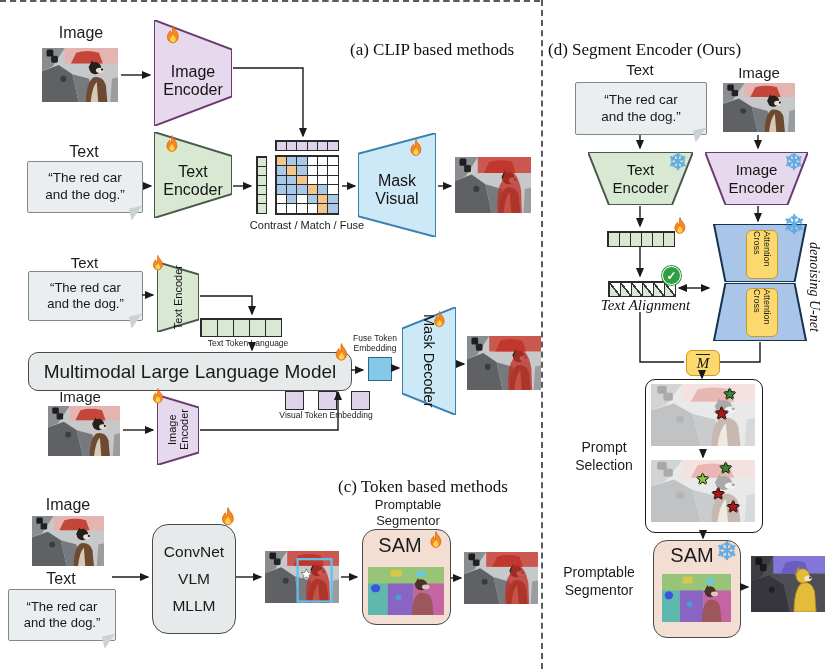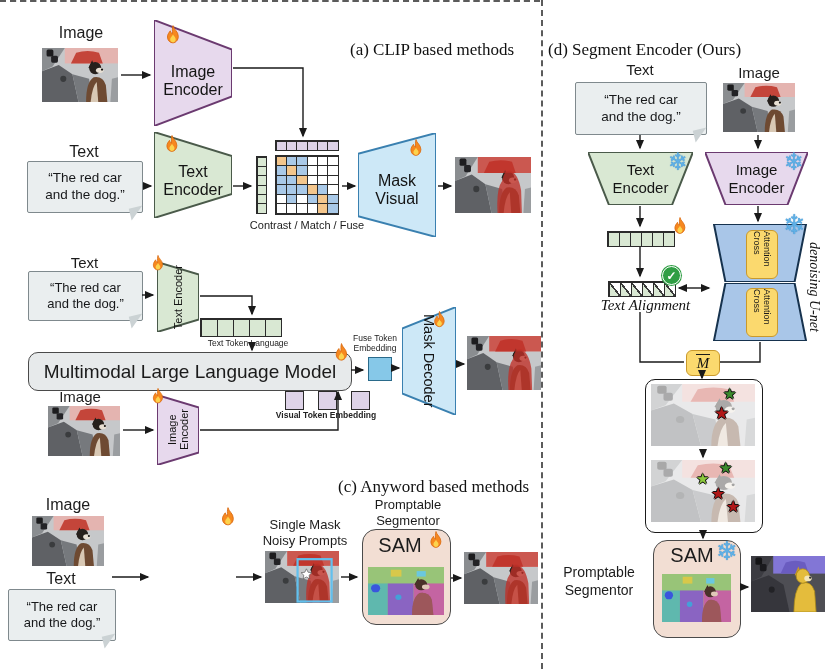--- a/index.html
+++ b/index.html
@@ -360,23 +360,23 @@
   <div class="icon" style="left:147px;top:387px;width:22px;height:22px;"><svg viewBox="0 0 24 24">
         <path d="M12 1.5c.5 3.5 4.9 5.2 4.9 10 0 3.5-2.6 5.9-5 5.9s-5-2.1-5-5.4c0-2.4 1.4-4.1 2.6-5.7.3 1.5 1 2.4 2 2.7.1-2.7-.4-5.1.5-7.5z" fill="#f6881f" stroke="#d96a10" stroke-width=".8"></path>
         <path d="M12 9.8c.8 1.9 2.5 2.4 2.5 4.4 0 1.6-1.2 2.7-2.6 2.7s-2.5-1.1-2.5-2.6c0-1.8 1.8-2.6 2.6-4.5z" fill="#fcd34d"></path>
       </svg></div>
 
   <div class="cellrow" style="left:285px;top:391px;gap:14px;background:transparent;padding:0;" id="b-visual-tokens">
       <div class="cell p" style="width: 17px; height: 17px; border: 1.5px solid rgb(43, 43, 43);"></div>
       <div class="cell p" style="width: 17px; height: 17px; border: 1.5px solid rgb(43, 43, 43);"></div>
       <div class="cell p" style="width: 17px; height: 17px; border: 1.5px solid rgb(43, 43, 43);"></div>
     </div>
-  <div class="lbl tiny" style="left:268px;top:411px;width:116px;font-weight:bold;">Visual Token Embedding</div>
-
-  <div class="title" style="left:338px;top:477px;">(c) Anyword based methods</div>
+  <div class="lbl tiny" style="left:268px;top:411px;width:116px;">Visual Token Embedding</div>
+
+  <div class="title" style="left:338px;top:477px;">(c) Token based methods</div>
 
   <div class="lbl" style="left:32px;top:496px;width:72px;font-size:16px;">Image</div>
   <div class="photo" style="left:32px;top:516px;width:72px;height:50px;">
       <svg viewBox="0 0 100 70" preserveAspectRatio="none">
         <rect width="100" height="70" fill="#c6c8ca"></rect>
         <rect x="30" y="0" width="70" height="20" fill="#e4b4b0"></rect>
         <path d="M38,20 L45,6 Q60,2 75,6 L80,20 Z" fill="#c4453a"></path>
         <path d="M0,0 L30,0 L14,24 L0,30 Z" fill="#8a8d90"></path>
         <rect x="6" y="2" width="9" height="9" rx="2" fill="#1c1c1e"></rect>
         <rect x="12" y="10" width="9" height="9" rx="2" fill="#232326"></rect>
@@ -392,29 +392,30 @@
         <path d="M64,70 Q66,50 72,44 L74,70 Z" fill="#d8c8b4"></path>
       </svg>
     </div>
   <div class="lbl" style="left:8px;top:570px;width:106px;font-size:16px;">Text</div>
   <div class="bubble" style="left:8px;top:589px;width:106px;height:50px;font-size:13px;">
     <span>“The red car</span>
     <span>and the dog.”</span>
     <span class="fold"></span>
   </div>
 
+  <div class="roundbox" style="left:152px;top:524px;width:82px;height:108px;border-radius:16px;display:flex;flex-direction:column;align-items:center;justify-content:center;gap:9px;font-size:15.5px;">
+    <span>ConvNet</span>
+    <span>VLM</span>
+    <span>MLLM</span>
+  </div>
   <div class="icon" style="left:215px;top:506px;width:26px;height:26px;"><svg viewBox="0 0 24 24">
         <path d="M12 1.5c.5 3.5 4.9 5.2 4.9 10 0 3.5-2.6 5.9-5 5.9s-5-2.1-5-5.4c0-2.4 1.4-4.1 2.6-5.7.3 1.5 1 2.4 2 2.7.1-2.7-.4-5.1.5-7.5z" fill="#f6881f" stroke="#d96a10" stroke-width=".8"></path>
         <path d="M12 9.8c.8 1.9 2.5 2.4 2.5 4.4 0 1.6-1.2 2.7-2.6 2.7s-2.5-1.1-2.5-2.6c0-1.8 1.8-2.6 2.6-4.5z" fill="#fcd34d"></path>
       </svg></div>
 
-  <div class="lbl" style="left:258px;top:517px;width:94px;font-size:13px;line-height:1.2;">
-    <span>Single Mask</span><br>
-    <span>Noisy Prompts</span>
-  </div>
   <div class="photo" style="left:265px;top:551px;width:74px;height:52px;">
       <svg viewBox="0 0 100 70" preserveAspectRatio="none">
         <rect width="100" height="70" fill="#c6c8ca"></rect>
         <rect x="30" y="0" width="70" height="20" fill="#e4b4b0"></rect>
         <path d="M38,20 L45,6 Q60,2 75,6 L80,20 Z" fill="#c4453a"></path>
         <path d="M0,0 L30,0 L14,24 L0,30 Z" fill="#8a8d90"></path>
         <rect x="6" y="2" width="9" height="9" rx="2" fill="#1c1c1e"></rect>
         <rect x="12" y="10" width="9" height="9" rx="2" fill="#232326"></rect>
         <path d="M0,70 L0,30 L22,22 L40,34 L48,70 Z" fill="#5f6165"></path>
         <path d="M40,34 L62,40 L66,70 L48,70 Z" fill="#76797d"></path>
@@ -634,20 +635,24 @@
           <path d="M64,70 Q66,50 72,44 L74,70 Z" fill="#d8c8b4"></path>
         </g>
       </svg>
     <div class="abs" style="inset:0;z-index:9;" id="stars2">
         <span class="star" style="left: 68px; top: 1px; color: rgb(60, 138, 46); font-size: 15px;">★</span>
         <span class="star" style="left: 45px; top: 12px; color: rgb(140, 200, 60); font-size: 15px;">★</span>
         <span class="star" style="left: 60px; top: 26px; color: rgb(176, 24, 24); font-size: 16px;">★</span>
         <span class="star" style="left: 75px; top: 39px; color: rgb(176, 24, 24); font-size: 16px;">★</span>
       </div>
   </div>
+  <div class="lbl" style="left:568px;top:438px;width:72px;font-size:14px;line-height:1.3;">
+    <span>Prompt</span><br>
+    <span>Selection</span>
+  </div>
 
   <div class="lbl" style="left:558px;top:563px;width:82px;font-size:14px;line-height:1.3;">
     <span>Promptable</span><br>
     <span>Segmentor</span>
   </div>
   <div class="roundbox" style="left:653px;top:540px;width:86px;height:96px;border-radius:14px;background:#f2ded3;">
     <div class="lbl" style="left:10px;top:3px;width:56px;font-size:20px;">SAM</div>
   </div>
   <div class="icon snowglyph" style="left:716px;top:538px;font-size:26px;">❄</div>
   <div class="photo" style="left:662px;top:574px;width:69px;height:48px;">

